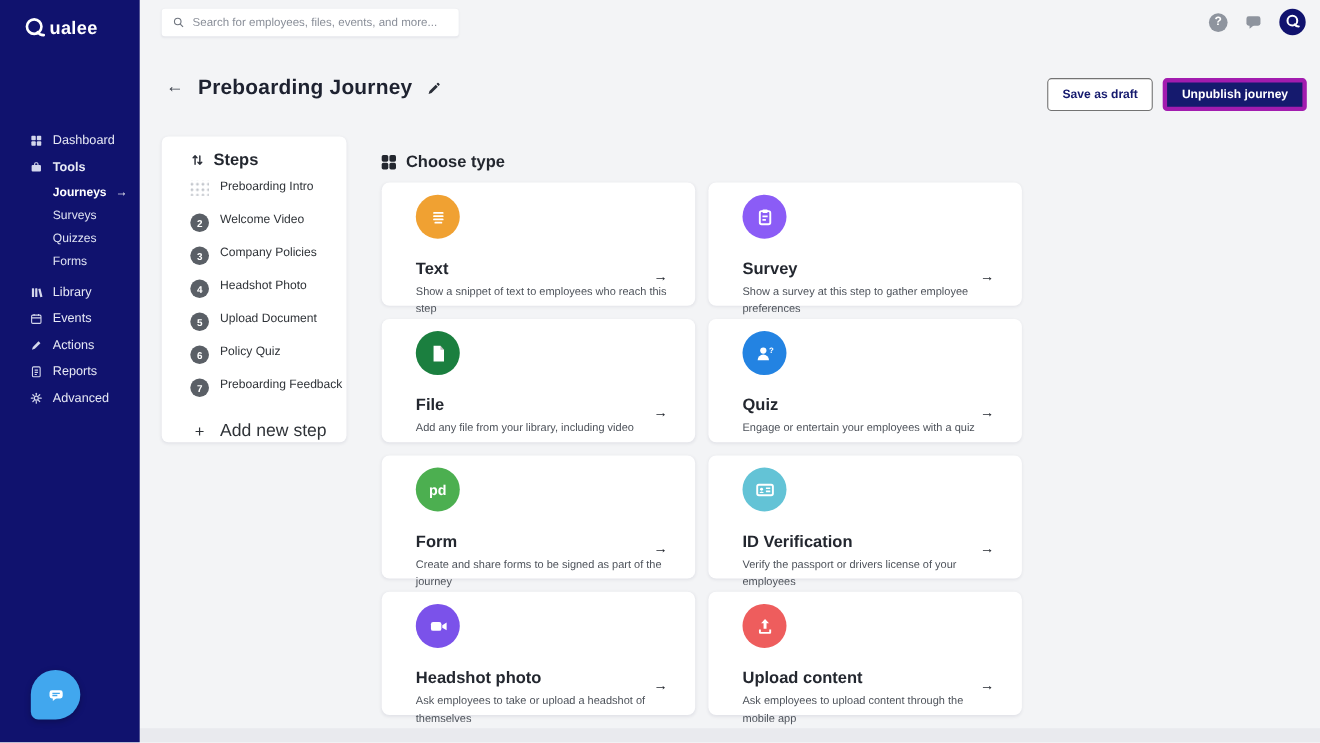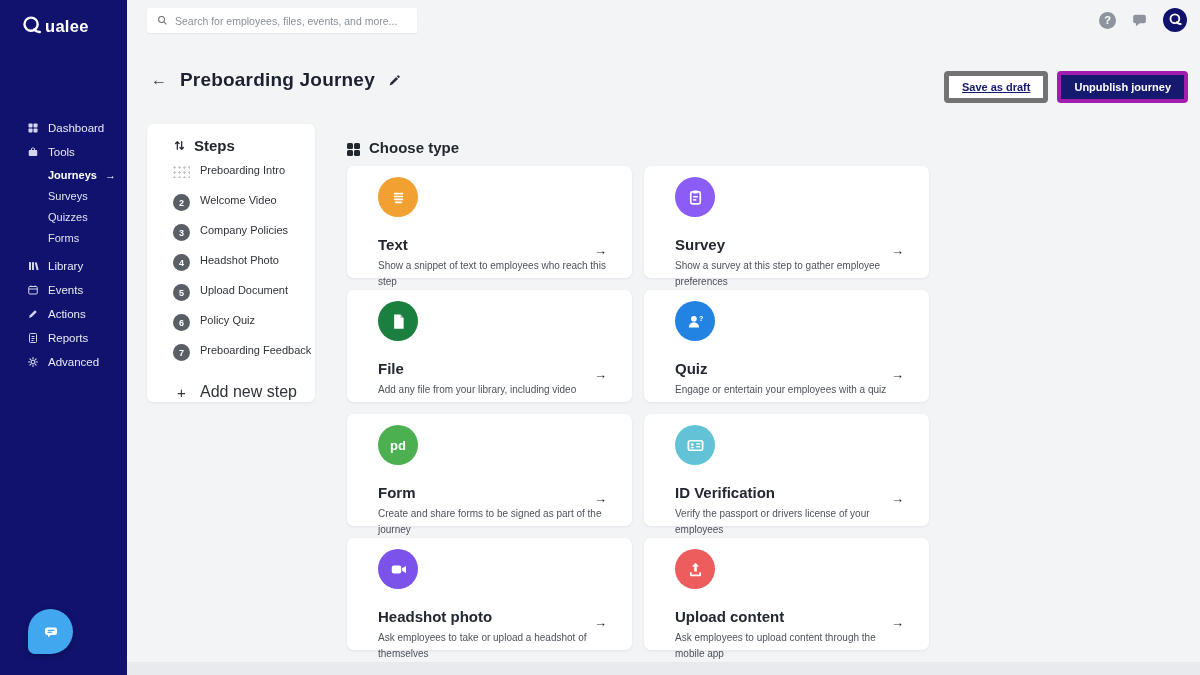--- a/index.html
+++ b/index.html
@@ -5,21 +5,21 @@
   * { margin:0; padding:0; box-sizing:border-box; }
   html,body { width:1200px; height:675px; overflow:hidden; }
   body { font-family:"Liberation Sans", sans-serif; background:#F3F4F6; position:relative; color:#23272F; }
 
   
   .sidebar { position:absolute; left:0; top:0; width:127px; height:675px; background:#10126E; z-index:5; }
   .logo { display:flex; align-items:center; gap:2px; padding:14px 0 0 21px; color:#fff; }
   .logo-text { font-size:16.5px; font-weight:bold; letter-spacing:.3px; }
   .nav { position:absolute; top:116px; left:0; right:0; }
   .nav-item { display:flex; align-items:center; gap:9px; padding:6px 8px 6px 27px; color:#E7E9F5; font-size:11.5px; cursor:pointer; }
-  .nav-item.bold { font-weight:normal; }
+  .nav-item.bold { font-weight:bold; }
   .nav-item .nicon { width:12px; height:12px; flex:0 0 12px; color:#D4D7EC; display:flex; align-items:center; }
   .nav-sub { display:flex; align-items:center; gap:8px; padding:4.5px 8px 4.5px 48px; color:#DFE2F2; font-size:11px; cursor:pointer;text-align:center; }
   .nav-sub.active { font-weight:bold; color:#FFFFFF; }
   .nav-sub .arrow { font-size:11px; }
   .chat-widget { position:absolute; left:28px; bottom:21px; width:45px; height:45px; background:#41A7EE; border-radius:23px 23px 23px 7px; display:flex; align-items:center; justify-content:center; cursor:pointer; box-shadow:0 2px 6px rgba(0,0,0,.25); }
 
   
   .main { position:absolute; left:127px; top:0; right:0; bottom:0; background:#F3F4F6; }
   .bottom-strip { position:absolute; left:0; right:0; bottom:0; height:13px; background:#E9EAEE; }
 
@@ -33,38 +33,38 @@
   .bubble-icon { width:17px; height:17px; color:#8E949E; cursor:pointer; }
   .avatar { width:24px; height:24px; border-radius:50%; background:#10126E; display:flex; align-items:center; justify-content:center; cursor:pointer; }
 
   .page-header { position:absolute; left:24px; top:69px; display:flex; align-items:center; gap:13px; }
   .back-arrow { font-size:16px; color:#3A3F49; cursor:pointer; }
   .page-title { font-size:19px; font-weight:bold; color:#1E2230; letter-spacing:.2px; }
   .pencil { width:13px; height:13px; color:#2A2E38; cursor:pointer; }
 
   .header-buttons { position:absolute; top:71px; right:12px; display:flex; gap:9px; }
   .btn { border-radius:4px; font-size:11px; font-weight:bold; padding:5px 13px; cursor:pointer; font-family:"Liberation Sans",sans-serif; }
-  .btn-outline { background:#fff; color:#151A6E; border:5px solid #737373;text-decoration:underline; }
+  .btn-outline { background:#fff; color:#151A6E; border:1px solid #737373; }
   .btn-solid { background:#151A6E; color:#fff; border:4px solid #a21caf; }
 
   
   .steps-panel { position:absolute; left:20px; top:124px; width:168px; height:278px; background:#fff; border-radius:6px; box-shadow:0 1px 3px rgba(20,20,60,.07); padding:13px 12px 0 26px; }
   .steps-header { display:flex; align-items:center; gap:8px; margin-bottom:10px; }
   .steps-header svg { width:13px; height:13px; color:#2A2E38; }
   .steps-title { font-size:15px; font-weight:bold; color:#23272F; }
   .step-row { display:flex; align-items:flex-start; gap:10px; height:30px; cursor:pointer; }
   .step-num { width:17px; height:17px; flex:0 0 17px; border-radius:50%; background:#5A5F66; color:#fff; font-size:9px; font-weight:bold; display:flex; align-items:center; justify-content:center; }
   .drag-handle { width:17px; height:14px; flex:0 0 17px; background:radial-gradient(circle, #C3C7CD 1.2px, transparent 1.4px); background-size:5px 5px; background-position:4px 1px; background-repeat:repeat; }
   .step-label { font-size:11px; color:#2F3338; white-space:nowrap; }
   .add-step { display:flex; align-items:center; gap:10px; height:32px; margin-top:2px; cursor:pointer; }
   .add-step .plus { font-size:15px; color:#2F3338; width:17px; text-align:center; }
   .add-step span.lbl { font-size:16px; color:#2F3338; font-weight:500; }
 
   
-  .choose-header { position:absolute; left:220px; top:139px; display:flex; align-items:flex-end; gap:9px; }
+  .choose-header { position:absolute; left:220px; top:139px; display:flex; align-items:center; gap:9px; }
   .choose-grid-icon { width:13px; height:13px; display:grid; grid-template-columns:6px 6px; grid-template-rows:6px 6px; gap:1px; }
   .choose-grid-icon i { background:#23272F; border-radius:1.5px; }
   .choose-title { font-size:15px; font-weight:bold; color:#23272F; }
 
   .cards { position:absolute; left:220px; top:166px; width:582px; display:grid; grid-template-columns:285px 285px; column-gap:12px; row-gap:12px; grid-auto-rows:112px; }
   .card { background:#fff; border-radius:7px; box-shadow:0 1px 3px rgba(20,20,60,.07); position:relative; padding:11px 26px 12px 31px; cursor:pointer; }
   .card-icon { width:40px; height:40px; border-radius:50%; display:flex; align-items:center; justify-content:center; }
   .card-icon svg { width:19px; height:19px; color:#fff; }
   .card-icon .pd { color:#fff; font-size:13px; font-weight:bold; }
   .card-title { font-size:15px; font-weight:bold; color:#23272F; margin-top:19px; }

